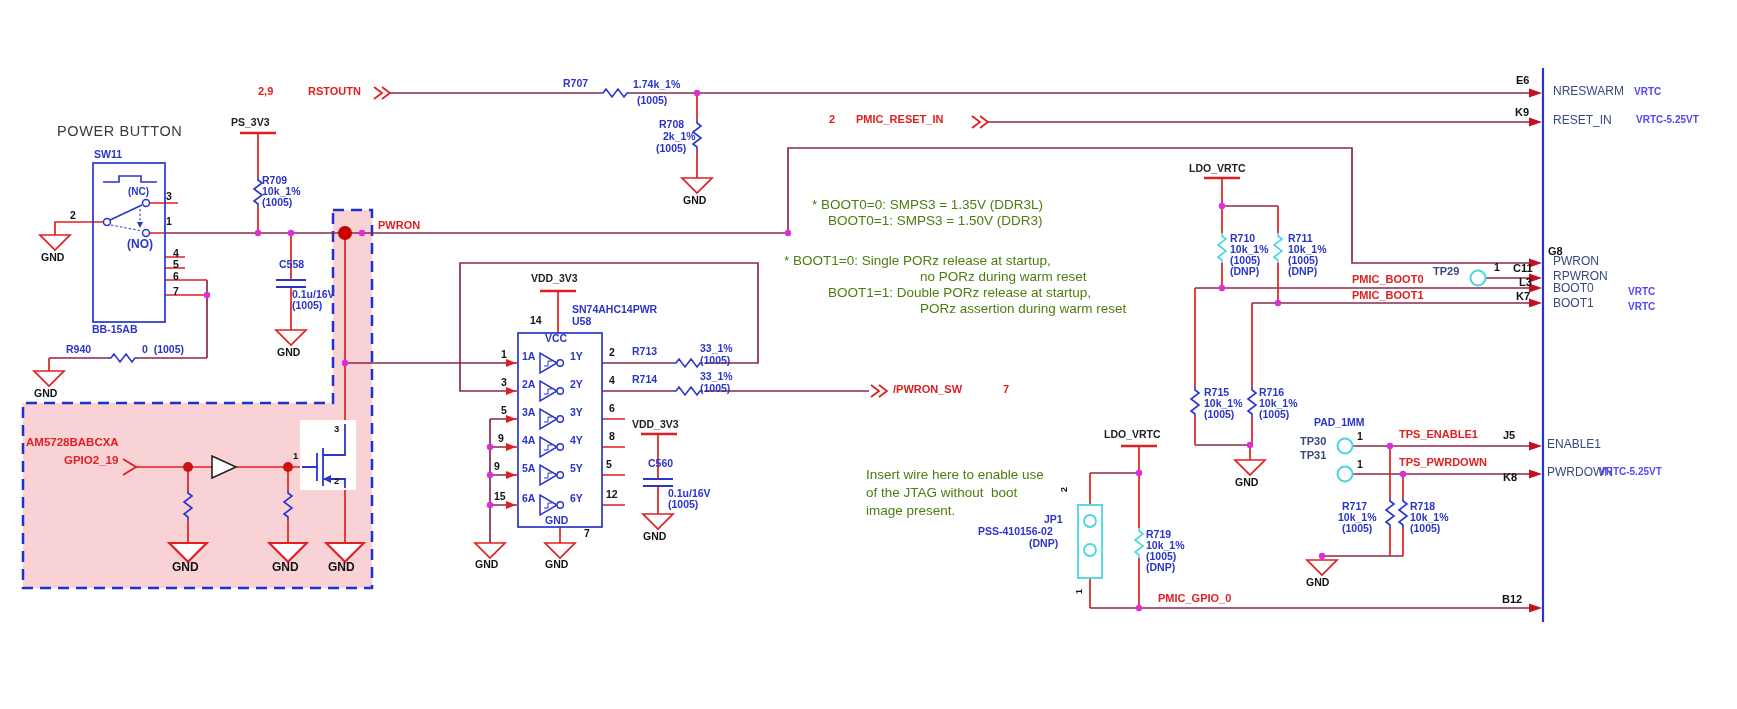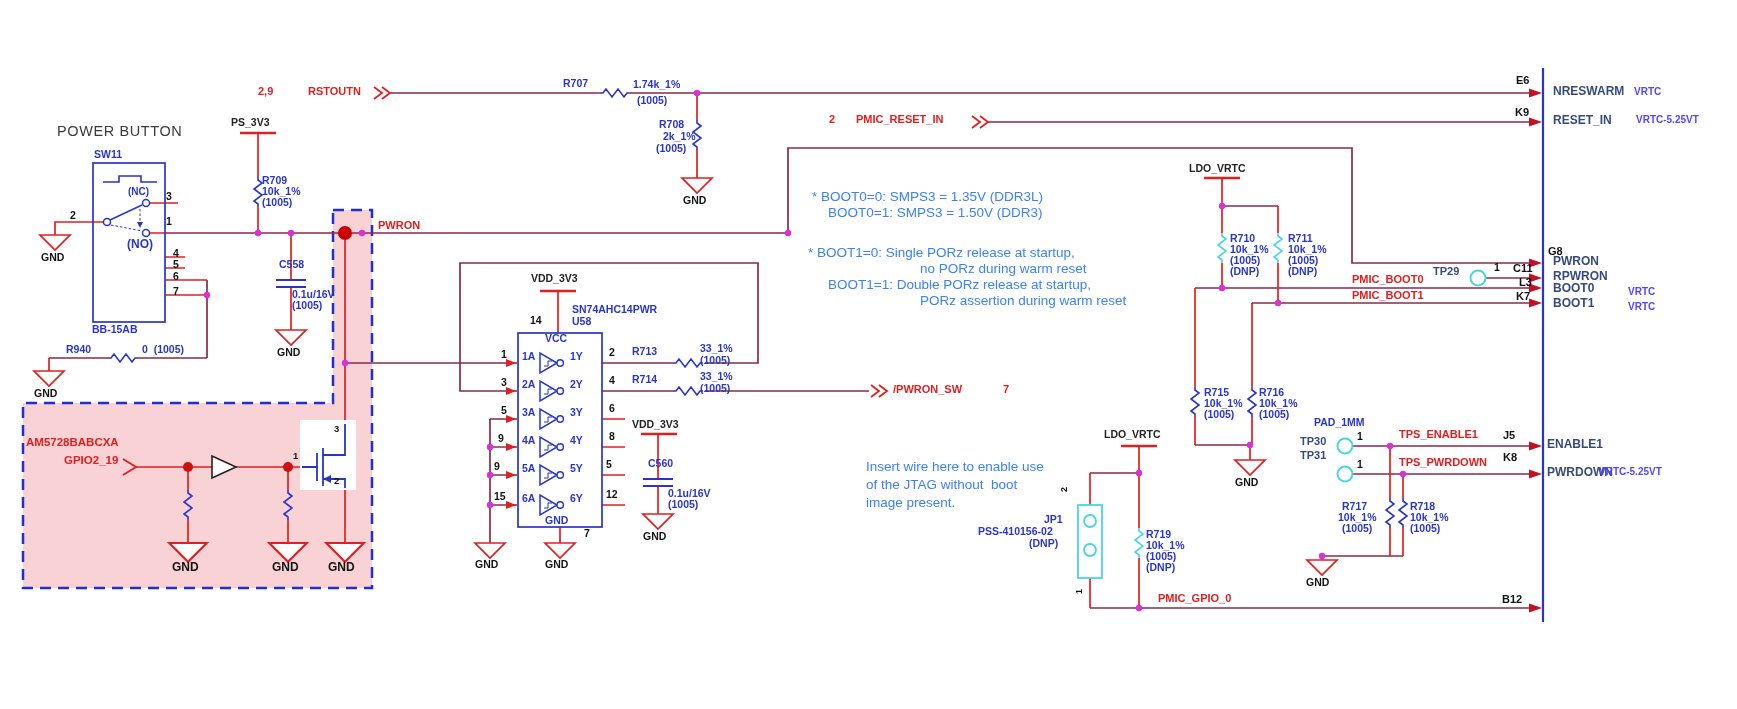--- a/index.html
+++ b/index.html
@@ -4,26 +4,26 @@
 <style>
   html,body{margin:0;padding:0;background:#fff;}
   .sheet{position:relative;width:1737px;height:709px;background:#ffffff;overflow:hidden;
          font-family:"Liberation Sans",sans-serif;}
   svg.gfx{position:absolute;left:0;top:0;z-index:1;}
   .L{position:absolute;z-index:2;white-space:pre;line-height:1;}
   .title{color:#3a3a3a;font-size:14.5px;letter-spacing:.6px;}
   .c{color:#2a35c8;font-size:10.5px;font-weight:bold;}
   .k{color:#111;font-size:10.5px;font-weight:bold;}
   .r{color:#e02020;font-size:11px;font-weight:bold;}
-  .n{color:#37497e;font-size:12px;font-weight:bold;}
+  .n{color:#37497e;font-size:12px;font-weight:normal;}
   .t{color:#37497e;font-size:11px;font-weight:bold;}
   .v{color:#5346ff;font-size:10px;font-weight:bold;}
   .s{color:#222;font-size:10.5px;font-weight:bold;}
   .pn{color:#111;font-size:11px;font-weight:bold;}
-  .note{color:#3b82f6;font-size:13.5px;}
+  .note{color:#4d7c0f;font-size:13.5px;margin-top:8px;}
   .gb{color:#111;font-size:12px;font-weight:bold;}
   .rot{transform:rotate(-90deg);transform-origin:left top;font-size:9px;}
 </style>
 </head>
 <body>
 
 <div class="sheet">
 
 <svg class="gfx" width="1737" height="709" viewBox="0 0 1737 709">
   <defs>
@@ -323,21 +323,21 @@
 <div class="L r" style="left:1003px;top:384px">7</div>
 
 <div class="L s" style="left:632px;top:419px">VDD_3V3</div>
 <div class="L c" style="left:648px;top:458px">C560</div>
 <div class="L c" style="left:668px;top:488px">0.1u/16V</div>
 <div class="L c" style="left:668px;top:499px">(1005)</div>
 <div class="L k" style="left:643px;top:531px">GND</div>
 
 <div class="L note" style="left:812px;top:190px">* BOOT0=0: SMPS3 = 1.35V (DDR3L)</div>
 <div class="L note" style="left:828px;top:206px">BOOT0=1: SMPS3 = 1.50V (DDR3)</div>
-<div class="L note" style="left:808px;top:246px">* BOOT1=0: Single PORz release at startup,</div>
+<div class="L note" style="left:784px;top:246px">* BOOT1=0: Single PORz release at startup,</div>
 <div class="L note" style="left:920px;top:262px">no PORz during warm reset</div>
 <div class="L note" style="left:828px;top:278px">BOOT1=1: Double PORz release at startup,</div>
 <div class="L note" style="left:920px;top:294px">PORz assertion during warm reset</div>
 
 <div class="L s" style="left:1189px;top:163px">LDO_VRTC</div>
 <div class="L c" style="left:1230px;top:233px">R710</div>
 <div class="L c" style="left:1230px;top:244px">10k_1%</div>
 <div class="L c" style="left:1230px;top:255px">(1005)</div>
 <div class="L c" style="left:1230px;top:266px">(DNP)</div>
 <div class="L c" style="left:1288px;top:233px">R711</div>
@@ -409,18 +409,18 @@
 <div class="L pn" style="left:1513px;top:263px">C11</div>
 <div class="L n" style="left:1553px;top:270px">RPWRON</div>
 <div class="L pn" style="left:1519px;top:277px">L3</div>
 <div class="L n" style="left:1553px;top:282px">BOOT0</div>
 <div class="L v" style="left:1628px;top:287px">VRTC</div>
 <div class="L pn" style="left:1516px;top:291px">K7</div>
 <div class="L n" style="left:1553px;top:297px">BOOT1</div>
 <div class="L v" style="left:1628px;top:302px">VRTC</div>
 <div class="L pn" style="left:1503px;top:430px">J5</div>
 <div class="L n" style="left:1547px;top:438px">ENABLE1</div>
-<div class="L pn" style="left:1503px;top:452px">K8</div>
+<div class="L pn" style="left:1503px;top:472px">K8</div>
 <div class="L n" style="left:1547px;top:466px">PWRDOWN</div>
 <div class="L v" style="left:1599px;top:467px">VRTC-5.25VT</div>
 <div class="L pn" style="left:1502px;top:594px">B12</div>
 
 </div>
 
 </body></html>

